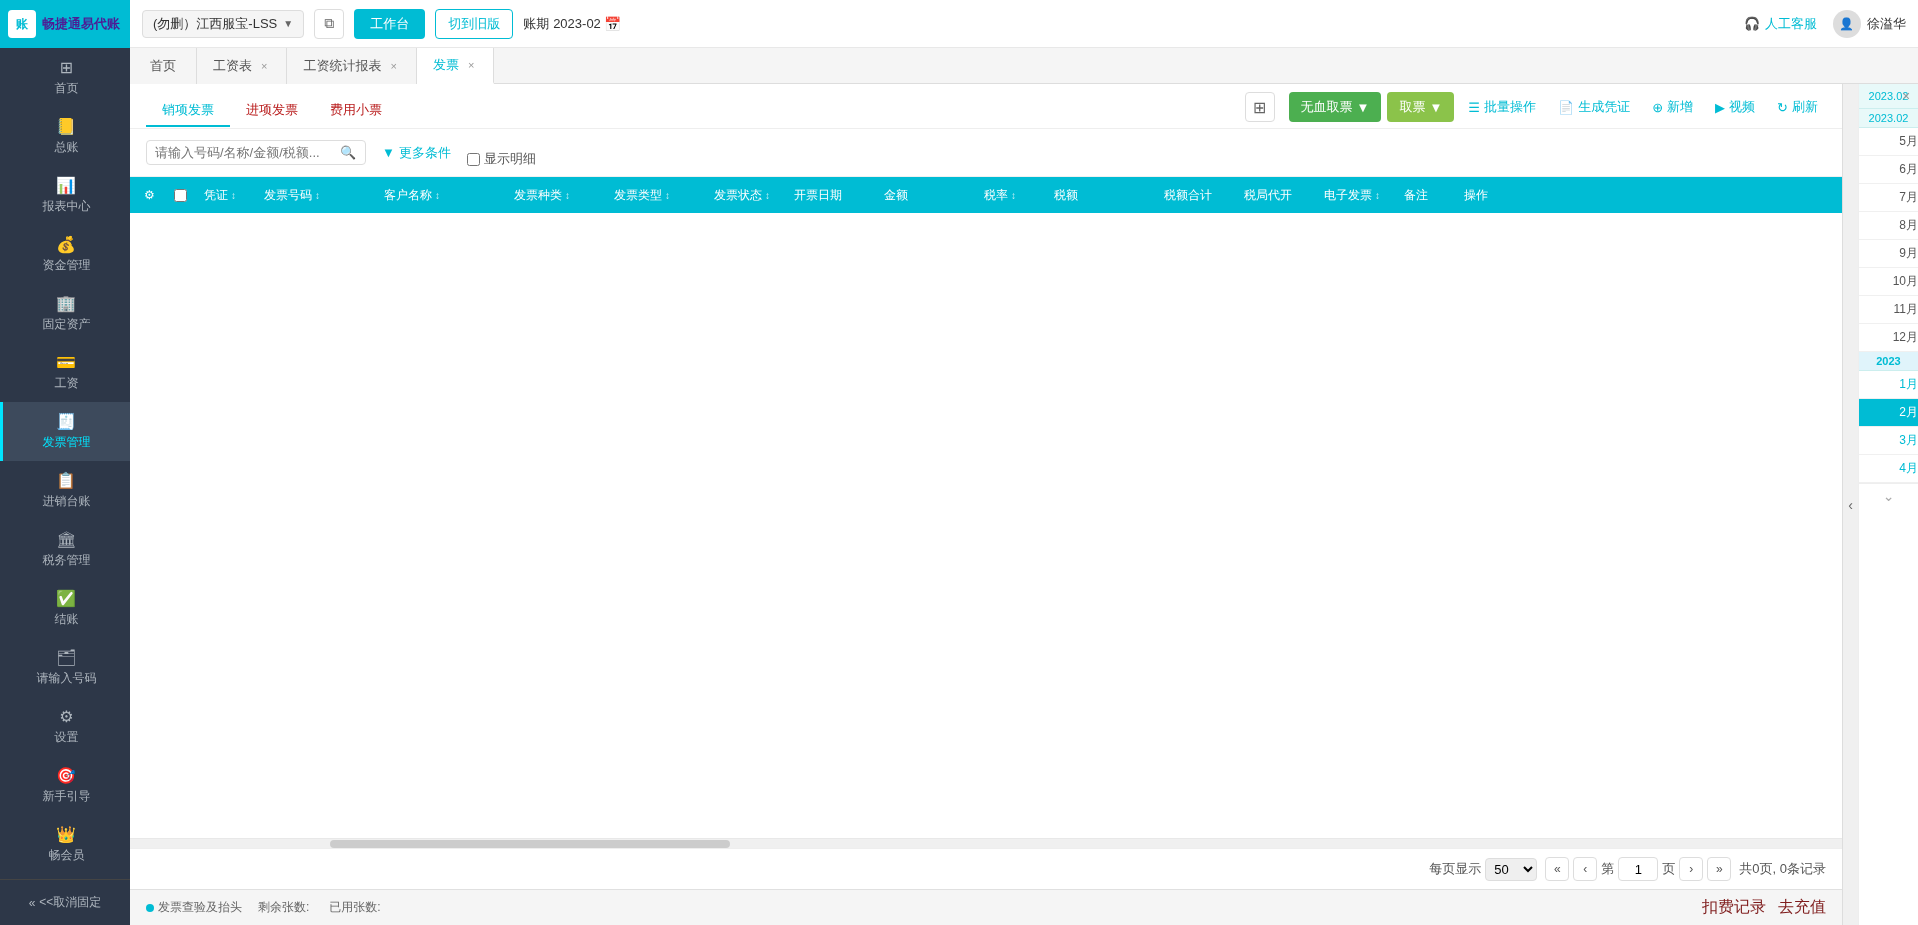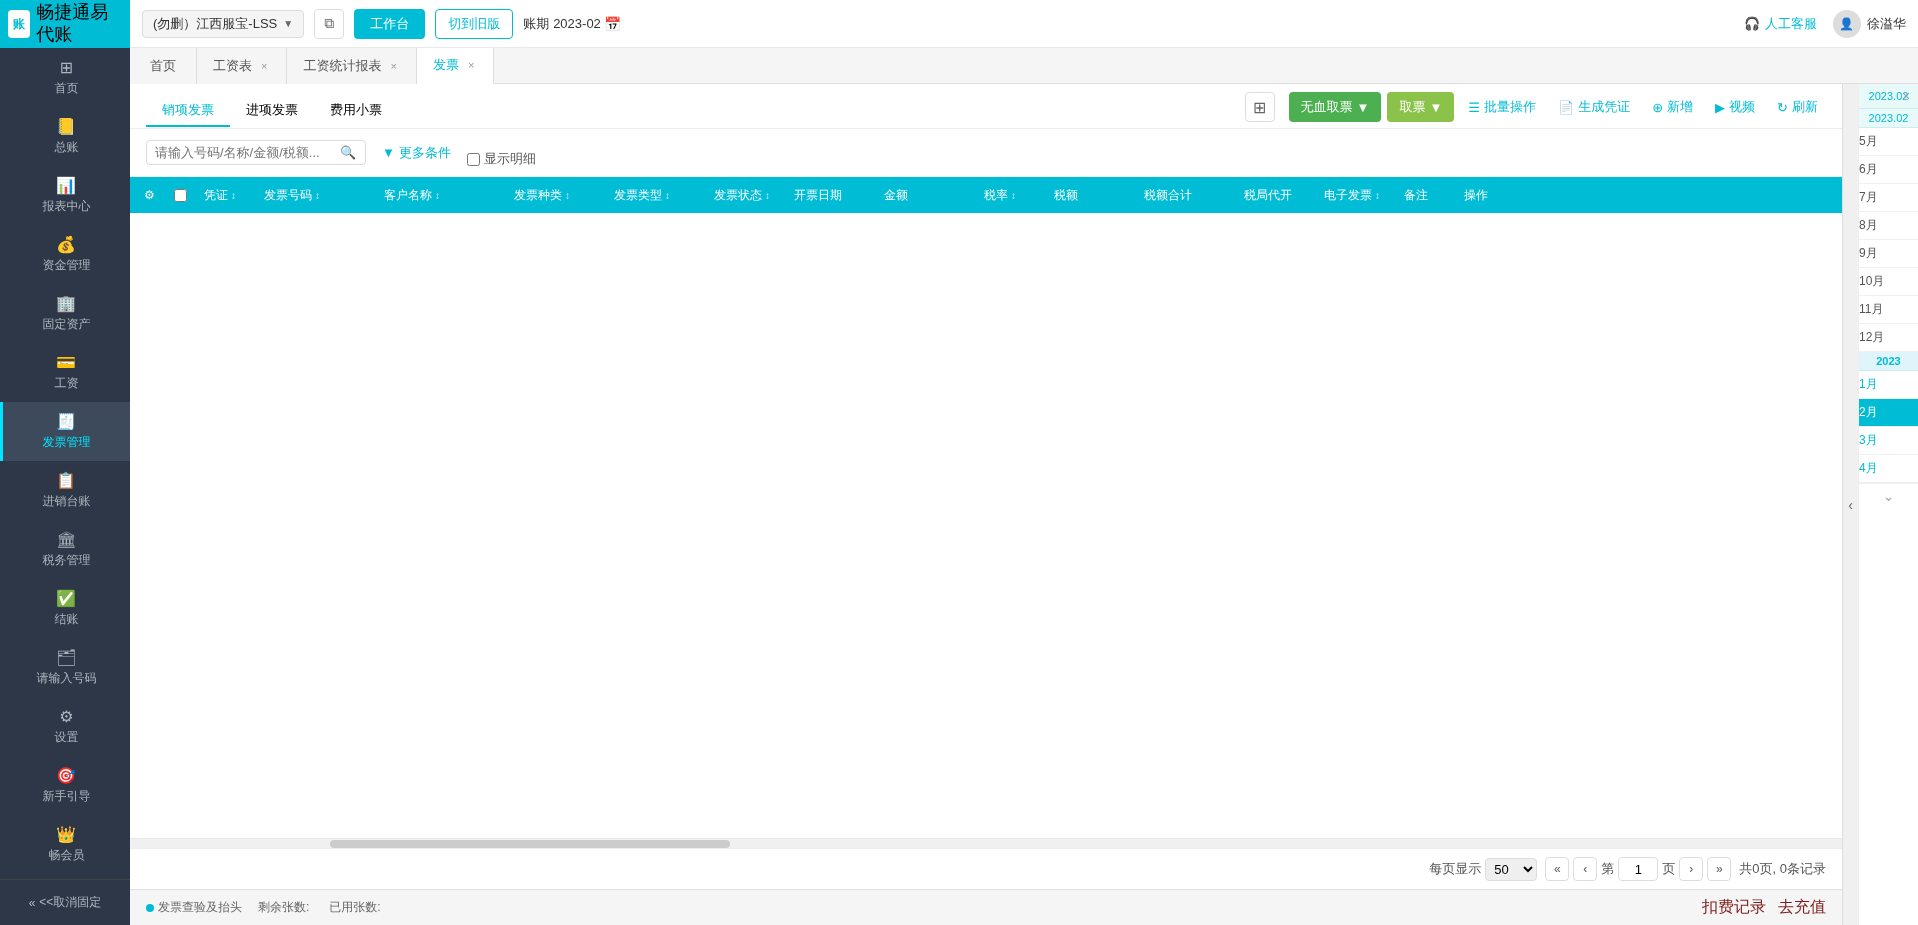--- a/index.html
+++ b/index.html
@@ -28,23 +28,23 @@
       background: white;
       border-radius: 4px;
       display: flex;
       align-items: center;
       justify-content: center;
       font-size: 12px;
       color: #00bcd4;
       font-weight: bold;
     }
     .sidebar-logo-text {
-      color: #000000;
-      font-size: 18px;
-      font-weight: normal;
+      color: #4c1d95;
+      font-size: 13px;
+      font-weight: bold;
       line-height: 1.2;
     }
     .sidebar-item {
       display: flex;
       flex-direction: column;
       align-items: center;
       justify-content: center;
       padding: 10px 4px;
       color: #adb5bd;
       font-size: 12px;
@@ -225,21 +225,21 @@
       display: flex;
       align-items: center;
       padding: 8px 16px 0;
       border-bottom: 1px solid #eee;
       gap: 0;
       flex-shrink: 0;
     }
     .sub-tab {
       padding: 6px 16px;
       font-size: 13px;
-      color: #000000;
+      color: #b91c1c;
       cursor: pointer;
       border-bottom: 2px solid transparent;
       margin-bottom: -1px;
     }
     .sub-tab.active {
       color: #00bcd4;
       border-bottom-color: #00bcd4;
       font-weight: 500;
     }
 
@@ -366,21 +366,21 @@
     .th-voucher { width: 60px; flex-shrink: 0; }
     .th-invoice-no { width: 120px; flex-shrink: 0; }
     .th-customer { width: 130px; flex-shrink: 0; }
     .th-invoice-type { width: 100px; flex-shrink: 0; }
     .th-invoice-kind { width: 100px; flex-shrink: 0; }
     .th-invoice-status { width: 80px; flex-shrink: 0; }
     .th-date { width: 90px; flex-shrink: 0; }
     .th-amount { width: 100px; flex-shrink: 0; }
     .th-tax-rate { width: 70px; flex-shrink: 0; }
     .th-tax { width: 90px; flex-shrink: 0; }
-    .th-total { width: 100px; flex-shrink: 0; }
+    .th-total { width: 100px; flex-shrink: 0; justify-content: center; }
     .th-tax-bureau { width: 80px; flex-shrink: 0; }
     .th-electronic { width: 80px; flex-shrink: 0; }
     .th-remark { width: 60px; flex-shrink: 0; }
     .th-operation { width: 60px; flex-shrink: 0; }
 
     
     .empty-state {
       flex: 1;
       display: flex;
       flex-direction: column;
@@ -497,21 +497,21 @@
       display: flex;
       flex-direction: column;
       height: 100%;
       overflow-y: auto;
       flex-shrink: 0;
       position: relative;
     }
     .date-month {
       padding: 5px 0;
       font-size: 12px;
-      text-align: left;
+      text-align: right;
       color: #555;
       cursor: pointer;
       border-bottom: 1px solid #f0f0f0;
     }
     .date-month.active { background: #00bcd4; color: white; }
     .date-month.current-year { color: #00bcd4; }
     .close-panel-btn {
       position: absolute;
       top: 4px;
       right: 4px;

